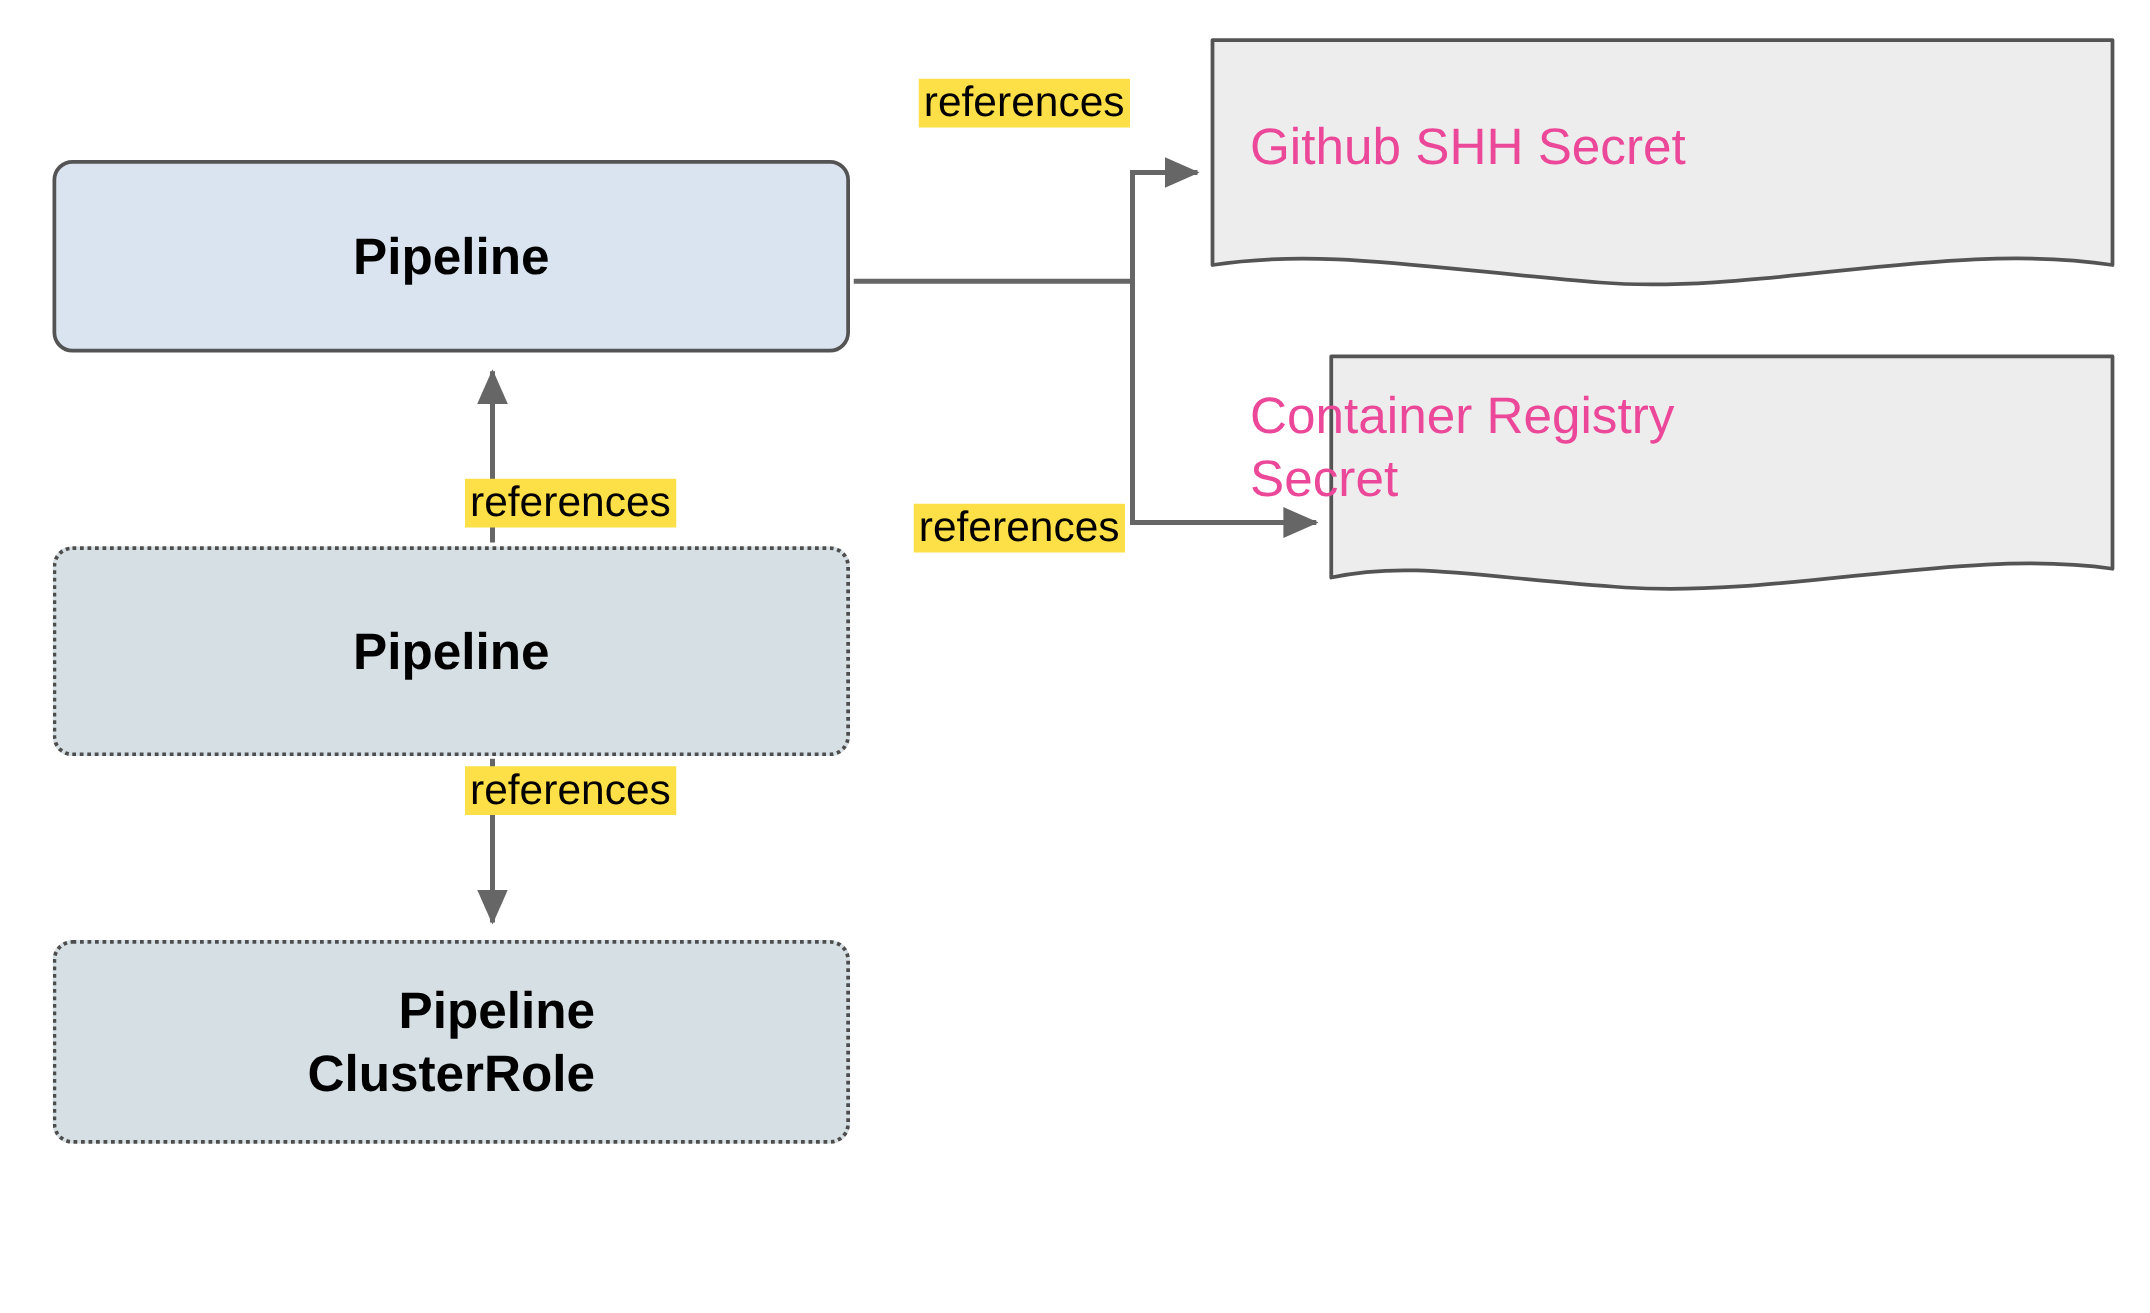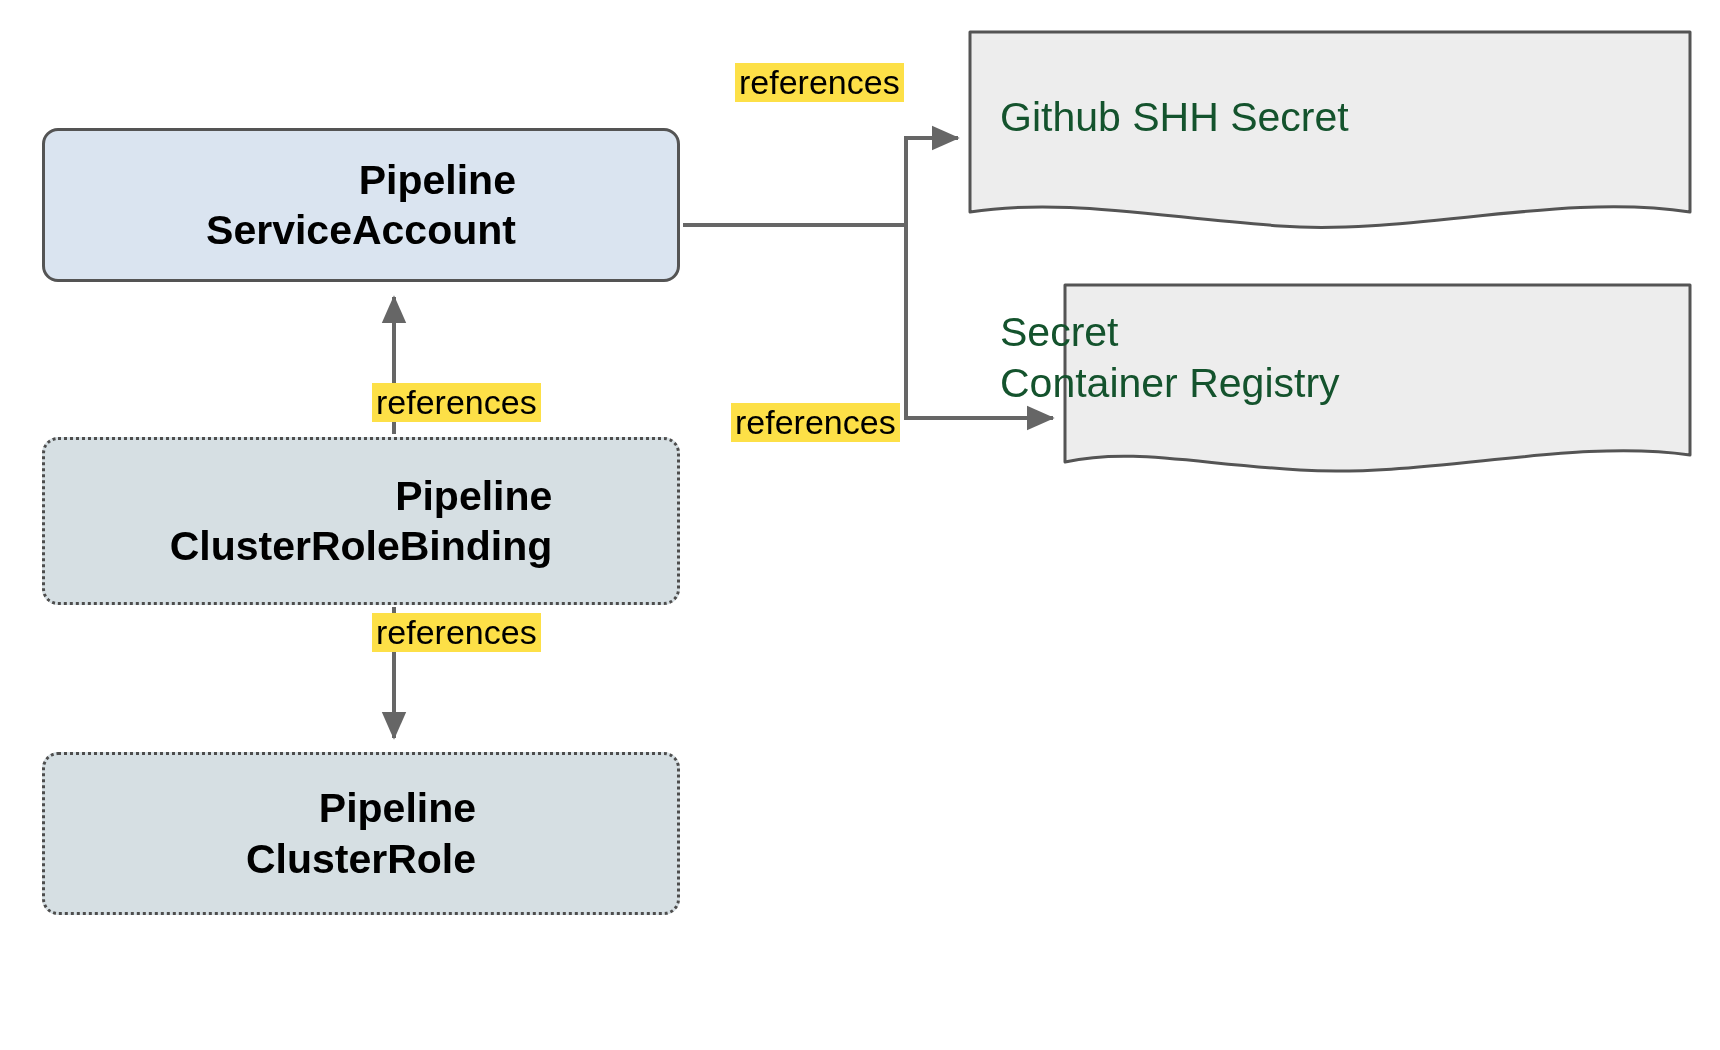--- a/index.html
+++ b/index.html
@@ -55,21 +55,21 @@
     top: 437px;
     height: 168px;
   }
   .node-cr {
     top: 752px;
     height: 163px;
   }
   .doc-label {
     position: absolute;
     font-size: 41px;
-    color: #14532d;
+    color: #ec4899;
     line-height: 1.24;
     text-align: left;
   }
   .doc-label-1 {
     left: 1000px;
     top: 92px;
     width: 620px;
   }
   .doc-label-2 {
     left: 1000px;
@@ -124,43 +124,41 @@
   </g>
 
   <g>
     <path d="M 394 607 L 394 738" fill="none" stroke="#666666" stroke-width="4" marker-end="url(#arrowEnd)"></path>
   </g>
 </svg>
 
 <div class="node node-sa">
   <div>
     <div>Pipeline</div>
-    <div>ServiceAccount</div>
   </div>
 </div>
 
 <div class="node node-dotted node-crb">
   <div>
     <div>Pipeline</div>
-    <div>ClusterRoleBinding</div>
   </div>
 </div>
 
 <div class="node node-dotted node-cr">
   <div>
     <div>Pipeline</div>
     <div>ClusterRole</div>
   </div>
 </div>
 
 <div class="doc-label doc-label-1">
   <div>Github SHH Secret</div>
 </div>
 
 <div class="doc-label doc-label-2">
+  <div>Container Registry</div>
   <div>Secret</div>
-  <div>Container Registry</div>
 </div>
 
 <div class="edge-label lbl-ref-top">references</div>
 <div class="edge-label lbl-ref-bottom">references</div>
 <div class="edge-label lbl-ref-sa">references</div>
 <div class="edge-label lbl-ref-crb">references</div>
 
 </body></html>

